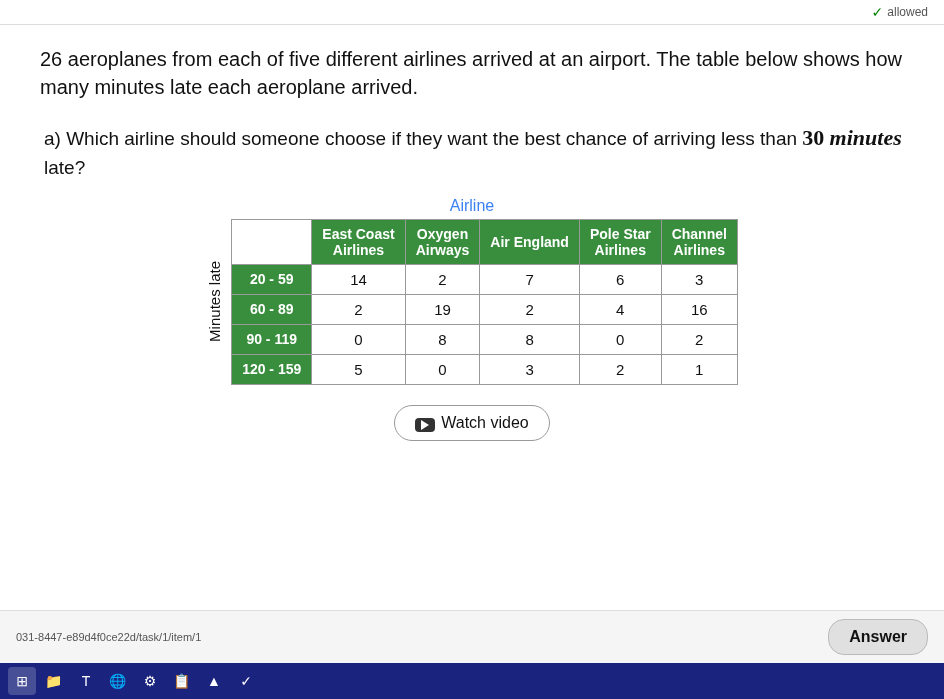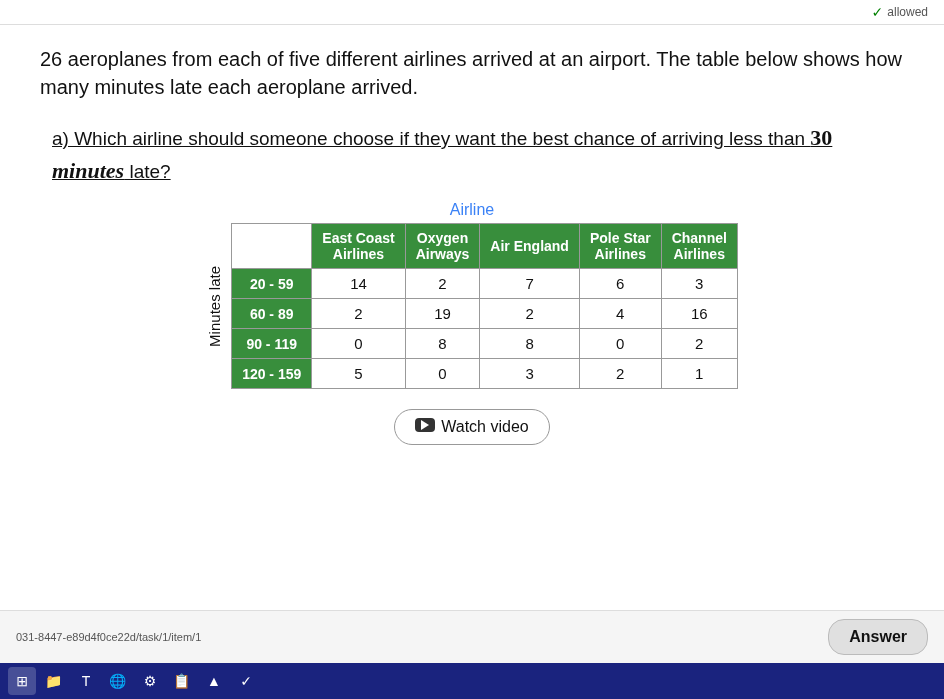--- a/index.html
+++ b/index.html
@@ -36,22 +36,21 @@
       line-height: 1.4;
       color: #111;
       margin-bottom: 20px;
     }
 
     .question {
       font-size: 19px;
       line-height: 1.5;
       color: #111;
       margin-bottom: 14px;
-      margin-left: 12px;
-      text-decoration: underline;
+      margin-left: 4px;
     }
 
     .question-b {
       font-size: 18px;
       color: #111;
       margin-bottom: 28px;
       margin-left: 20px;
     }
 
     .table-container {
@@ -140,21 +139,21 @@
     }
 
     .watch-video-btn {
       background: #fff;
       border: 1px solid #999;
       border-radius: 20px;
       padding: 8px 20px;
       font-size: 16px;
       cursor: pointer;
       display: flex;
-      align-items: flex-start;
+      align-items: flex-end;
       gap: 6px;
       color: #111;
     }
 
     .answer-btn {
       background: #e0e0e0;
       border: 1px solid #bbb;
       border-radius: 16px;
       padding: 8px 20px;
       font-size: 16px;

